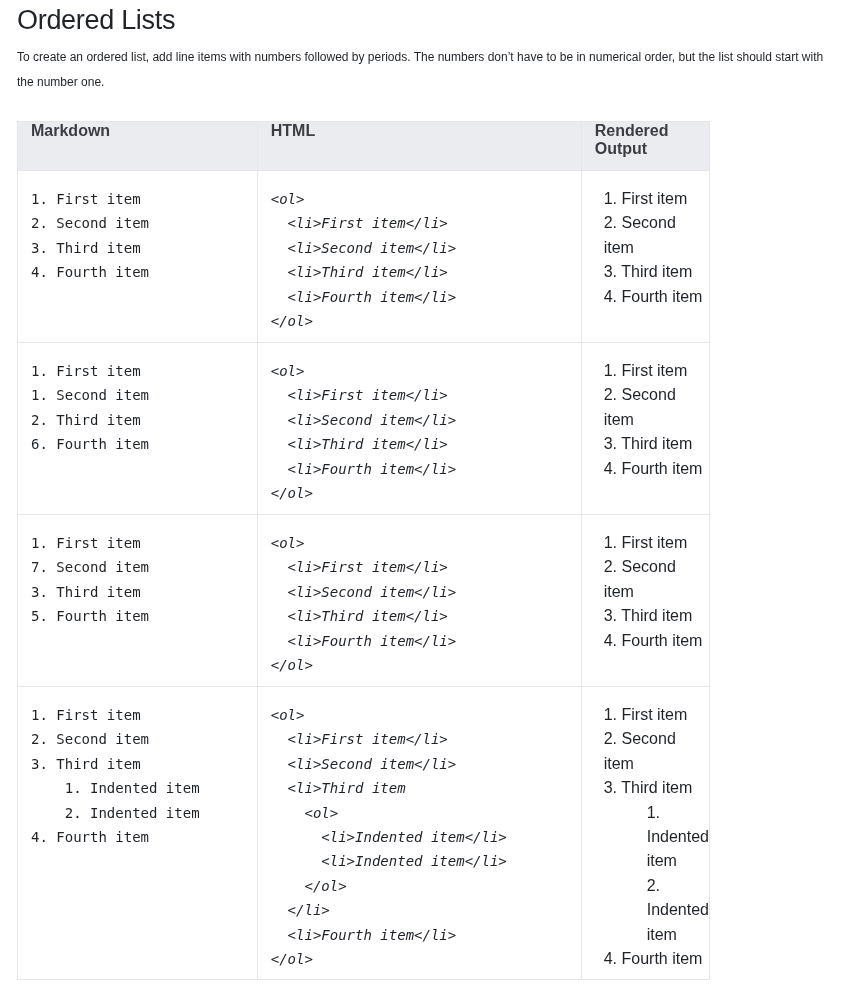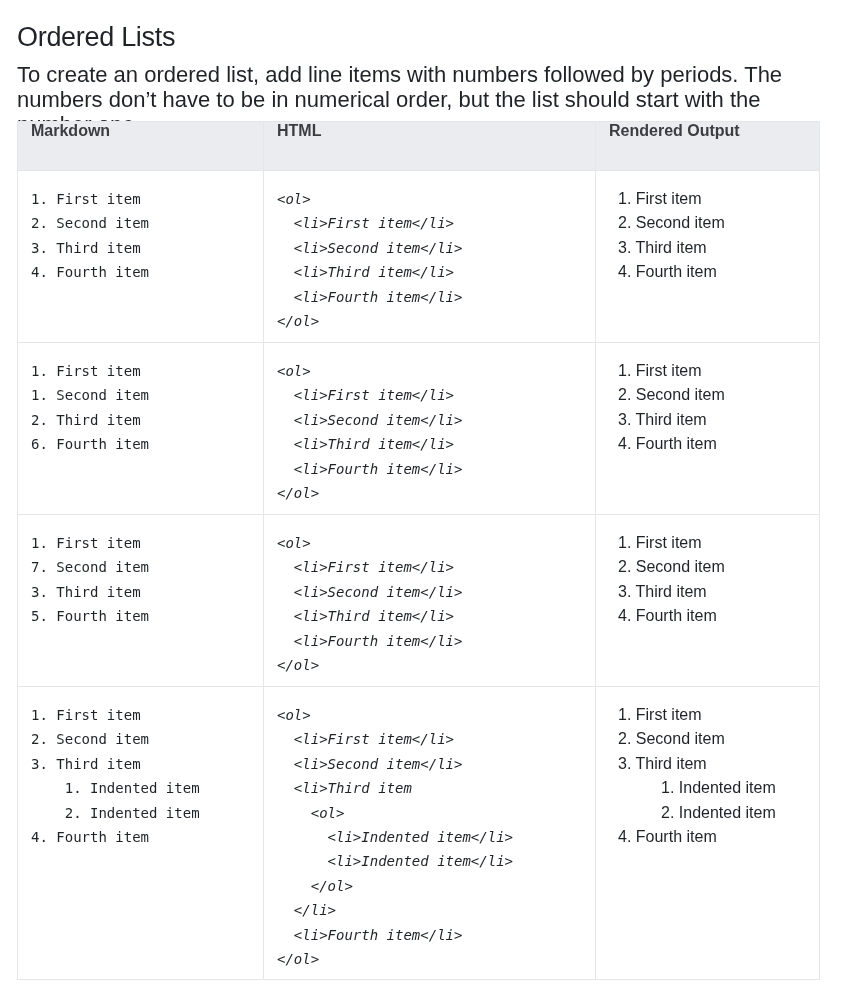--- a/index.html
+++ b/index.html
@@ -1,20 +1,20 @@
 <!DOCTYPE html>
 <html><head>
 <meta charset="utf-8">
 <style>
   html, body { margin:0; padding:0; background:#ffffff; }
   body { width:864px; height:1000px; overflow:hidden; font-family:"Liberation Sans", sans-serif; color:#1f2328; }
   .wrap { position:relative; padding:0 0 0 17px; }
-  h1 { margin:0; padding-top:20px; font-size:27px; font-weight:normal; letter-spacing:-0.3px; line-height:34px; color:#1f2328; }
-  p.intro { margin:8px 0 0 0; font-size:22px; line-height:25px; color:#1f2328; width:820px; }
-  table { position:absolute; left:17px; top:121px; border-collapse:collapse; width:803px; }
+  h1 { margin:0; padding-top:3px; font-size:27px; font-weight:normal; letter-spacing:-0.3px; line-height:34px; color:#1f2328; }
+  p.intro { margin:8px 0 0 0; font-size:12px; line-height:25px; color:#1f2328; width:820px; }
+  table { position:absolute; left:17px; top:121px; border-collapse:collapse; width:693px; }
   th, td { border:1.5px solid #e4e6ea; vertical-align:top; }
   th { background:#ebecf0; height:48px; text-align:left; padding:0 0 0 13px; font-size:16px; font-weight:bold; color:#3a3d42; }
   td { padding:16px 0 0 13px; }
   td.c1 { width:232px; }
   td.c2 { width:318px;font-style:italic; }
   .mono { font-family:"DejaVu Sans Mono", monospace; font-size:14px; line-height:24.4px; color:#1f2328; white-space:pre; }
   .rend { font-size:16px; line-height:24.4px; color:#1f2328; padding-left:22px; }
   .rend .sub { padding-left:43px; }
   tr.r1 td { height:155px; }
   tr.r2 td { height:155px; }

